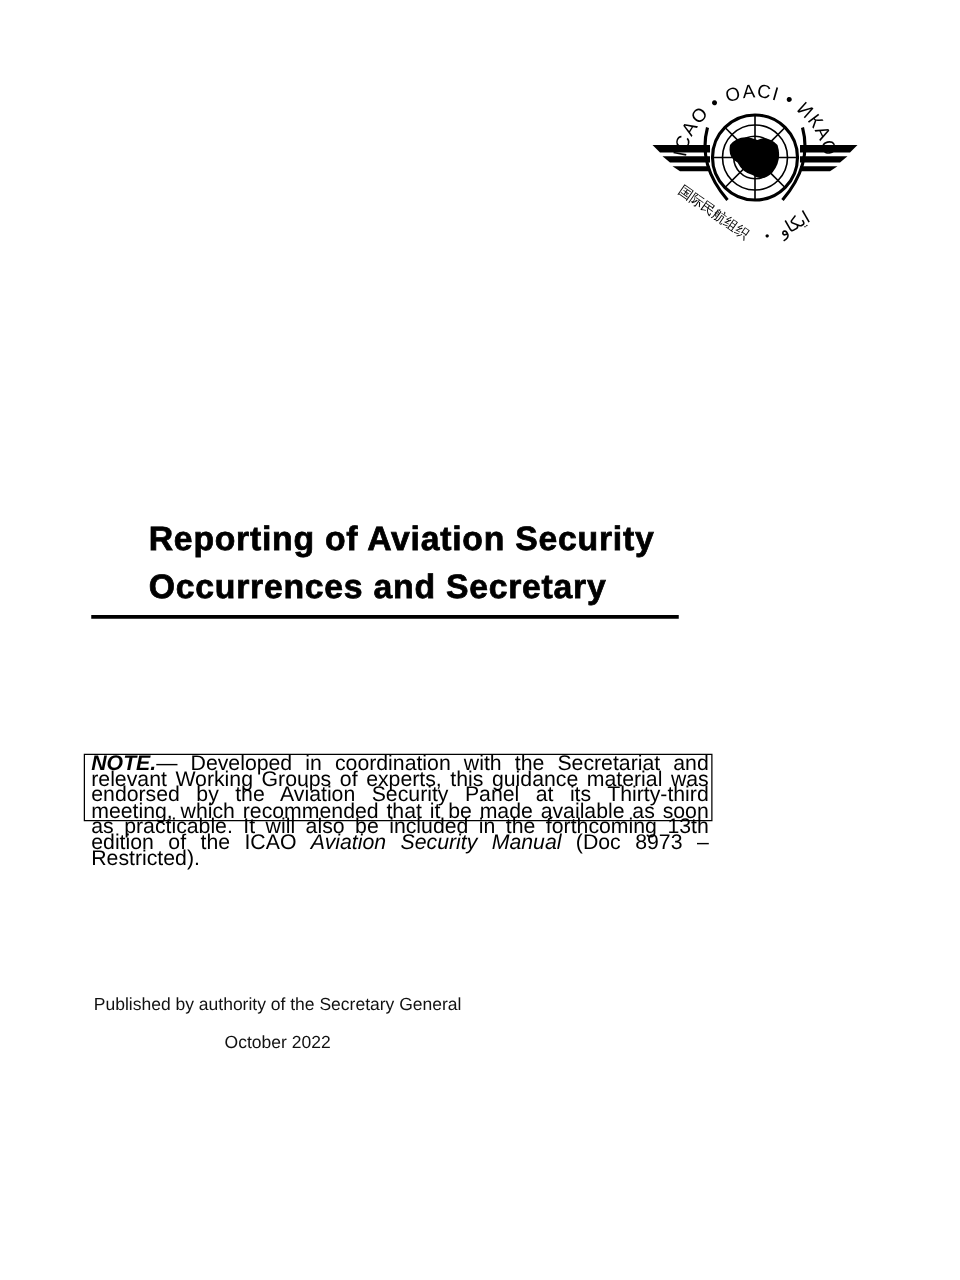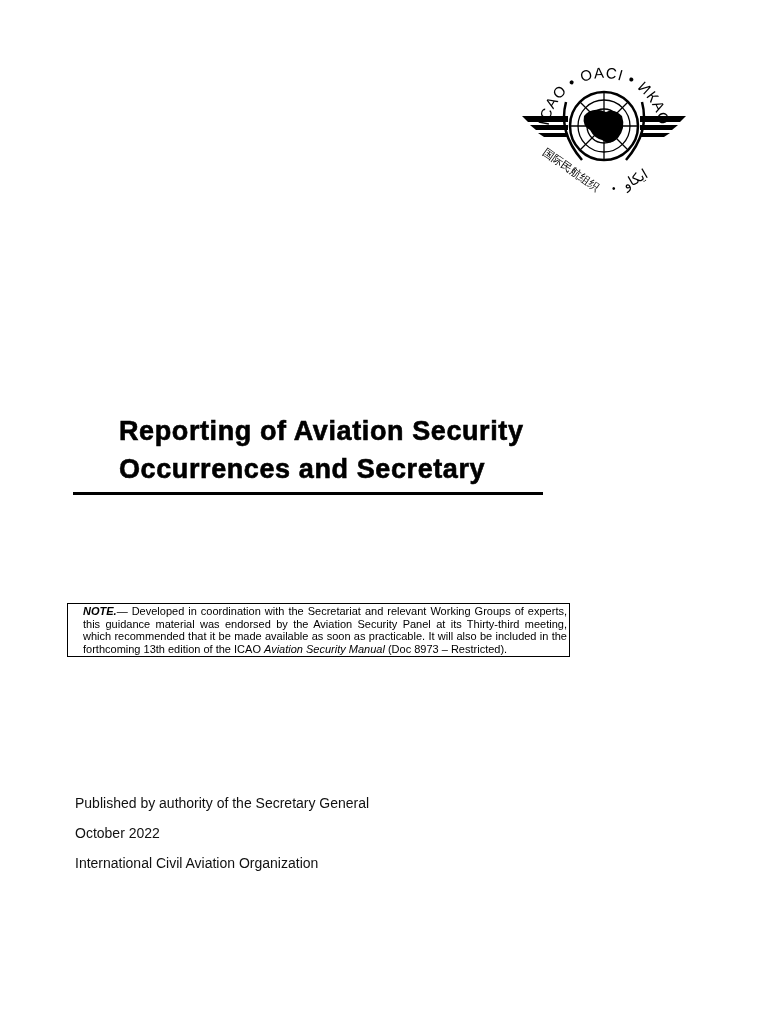--- a/index.html
+++ b/index.html
@@ -1,23 +1,23 @@
 <!DOCTYPE html>
 <html><head>
 <meta charset="utf-8">
 <style>
   html, body { margin:0; padding:0; background:#ffffff; }
   body { width:768px; height:1024px; position:relative; overflow:hidden; color:#000; font-family:"Liberation Sans", sans-serif; }
   .logo { position:absolute; left:518px; top:42px; width:172px; height:158px; }
   .title { position:absolute; left:74px; top:412px; width:520px; font-family:"Liberation Sans", sans-serif; font-weight:bold; font-size:27px; line-height:38px; letter-spacing:0.6px; color:#000;margin-left:45px; -webkit-text-stroke:0.6px #000; }
   .title-rule { position:absolute; left:73px; top:492px; width:470px; height:3px; background:#000; }
-  .note-box { position:absolute; left:67px; top:603px; width:503px; height:54px; border:1px solid #000; box-sizing:border-box; padding:1px 2px 0 15px; font-size:11px; line-height:12.6px; text-align:justify; text-align-last:left; }
+  .note-box { position:absolute; left:67px; top:603px; width:503px; height:54px; border:1px solid #000; box-sizing:border-box; padding:1px 2px 0 5px; font-size:17px; line-height:12.6px; text-align:justify; text-align-last:left; }
   .note-box .lbl { font-weight:bold; font-style:italic; }
   .note-box i { font-style:italic; }
-  .footer { position:absolute; left:75px; top:794px; font-size:14px; color:#111; }
+  .footer { position:absolute; left:75px; top:794px; font-size:14px; color:#111;text-align:center; }
   .footer div { height:30px; line-height:18px; }
 </style>
 </head>
 <body>
 
 <div class="logo">
   <svg width="172" height="158" viewBox="0 0 172 158">
     <defs>
       <path id="arcTop" d="M 30 92 A 56 56 0 0 1 142 92"></path>
     </defs>
@@ -61,14 +61,13 @@
   <div>Reporting of Aviation Security</div>
   <div>Occurrences and Secretary</div>
 </div>
 <div class="title-rule"></div>
 
 <div class="note-box"><span class="lbl">NOTE.</span><span>— </span><span>Developed in coordination with the Secretariat and relevant Working Groups of experts, this guidance material was endorsed by the Aviation Security Panel at its Thirty-third meeting, which recommended that it be made available as soon as practicable. It will also be included in the forthcoming 13th edition of the ICAO </span><i>Aviation Security Manual</i><span> (Doc 8973 – Restricted).</span></div>
 
 <div class="footer">
   <div>Published by authority of the Secretary General</div>
   <div>October 2022</div>
-  <div>International Civil Aviation Organization</div>
 </div>
 
 </body></html>

